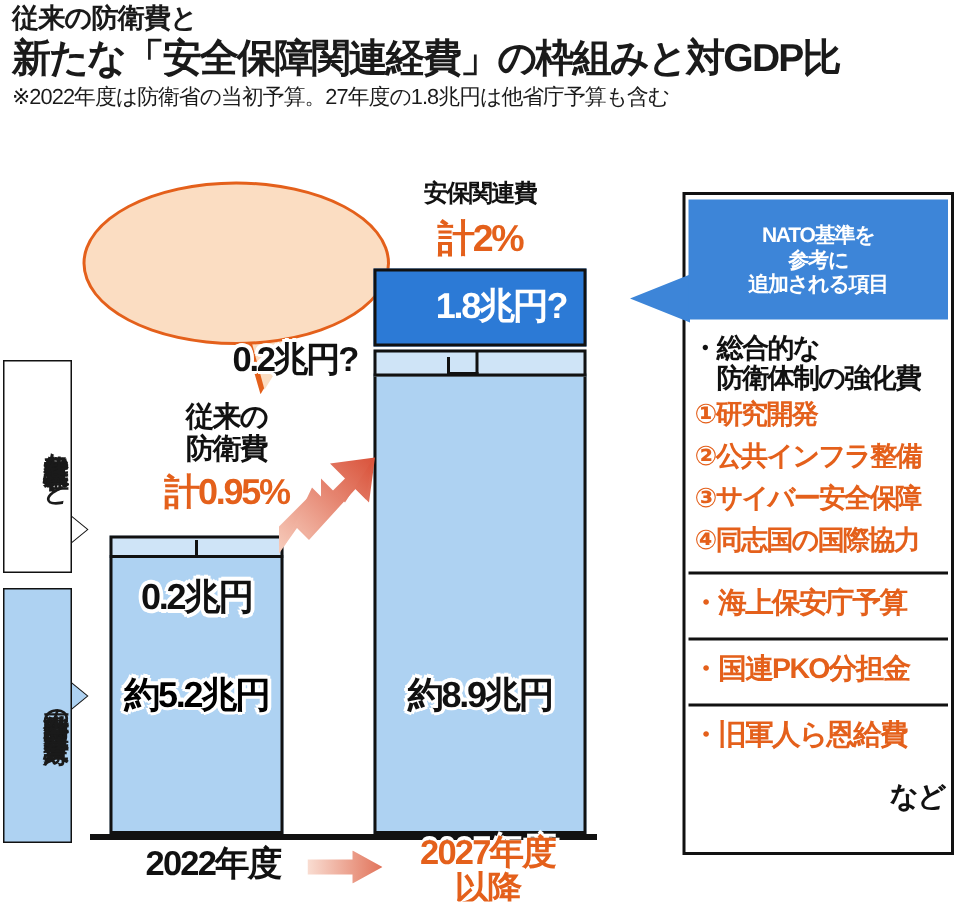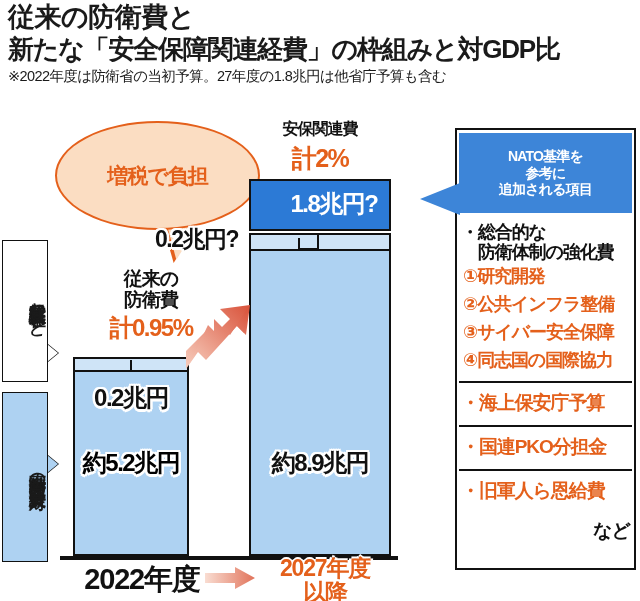--- a/index.html
+++ b/index.html
@@ -9,21 +9,21 @@
     font-family:"Liberation Sans","DejaVu Sans",sans-serif;
     color:#1a1a1a;
     position:relative;
     overflow:hidden;
     -webkit-font-smoothing:antialiased;
   }
   .stage{position:absolute;left:0;top:0;width:640px;height:601px;}
 
   
   .hdr{position:absolute;left:8px;top:2px;width:628px;}
-  .hdr .l1{font-size:27px;font-weight:700;letter-spacing:-0.5px;line-height:1.18;white-space:nowrap;}
+  .hdr .l1{font-size:18px;font-weight:700;letter-spacing:-0.5px;line-height:1.18;white-space:nowrap;}
   .hdr .l2{font-size:26px;font-weight:700;letter-spacing:-1.2px;line-height:1.18;white-space:nowrap;}
   .hdr .note{font-size:14.5px;font-weight:400;letter-spacing:-0.6px;line-height:1.2;margin-top:3px;white-space:nowrap;}
 
   
   .oc{color:#e4601b;}
   .bk{color:#111;}
 
   
   .bubble{
     position:absolute;left:55px;top:121px;width:201px;height:105px;
@@ -109,21 +109,21 @@
     font-size:16px;font-weight:700;letter-spacing:-1px;color:#111;}
   #lbl-new-pct{position:absolute;left:244px;top:142px;width:152px;text-align:center;
     font-size:25px;font-weight:700;letter-spacing:-1.5px;color:#e4601b;
     text-shadow:2.5px 0 #fff,-2.5px 0 #fff,0 2.5px #fff,0 -2.5px #fff;}
 
   
   .growth{position:absolute;left:184px;top:301px;width:72px;height:72px;}
 
   
   #x-2022{position:absolute;left:72px;top:560px;width:140px;text-align:center;
-    font-size:29px;font-weight:700;letter-spacing:-1.2px;color:#111;}
+    font-size:23px;font-weight:700;letter-spacing:-1.2px;color:#111;}
   #x-2027{position:absolute;left:250px;top:556px;width:150px;text-align:center;
     font-size:23px;font-weight:700;letter-spacing:-1.2px;color:#e4601b;line-height:1.05;
     text-shadow:2.5px 0 #fff,-2.5px 0 #fff,0 2.5px #fff,0 -2.5px #fff;}
   .xarrow{position:absolute;left:205px;top:567px;width:50px;height:22px;}
 
   
   #right-panel{
     position:absolute;left:455px;top:128px;width:181px;height:442px;
     border:2px solid #111;background:#fff;box-sizing:border-box;
   }
@@ -158,21 +158,20 @@
 
   <div class="hdr">
     <div class="l1">従来の防衛費と</div>
     <div class="l2">新たな「安全保障関連経費」の枠組みと対GDP比</div>
     <div class="note">※2022年度は防衛省の当初予算。27年度の1.8兆円は他省庁予算も含む</div>
   </div>
 
   <div class="bubble-tail-o"></div>
   <div class="bubble-tail"></div>
   <div class="bubble">
-    <div class="oc">増税で負担</div>
   </div>
 
   <div class="vnotch" id="notch-us-b"></div>
   <div class="vnotch" id="notch-us"></div>
   <div class="vbox" id="vbox-us">在日米軍駐留経費など</div>
 
   <div class="vnotch" id="notch-plan-b"></div>
   <div class="vnotch" id="notch-plan"></div>
   <div class="vbox" id="vbox-plan">防衛力整備計画の対象経費</div>
 

